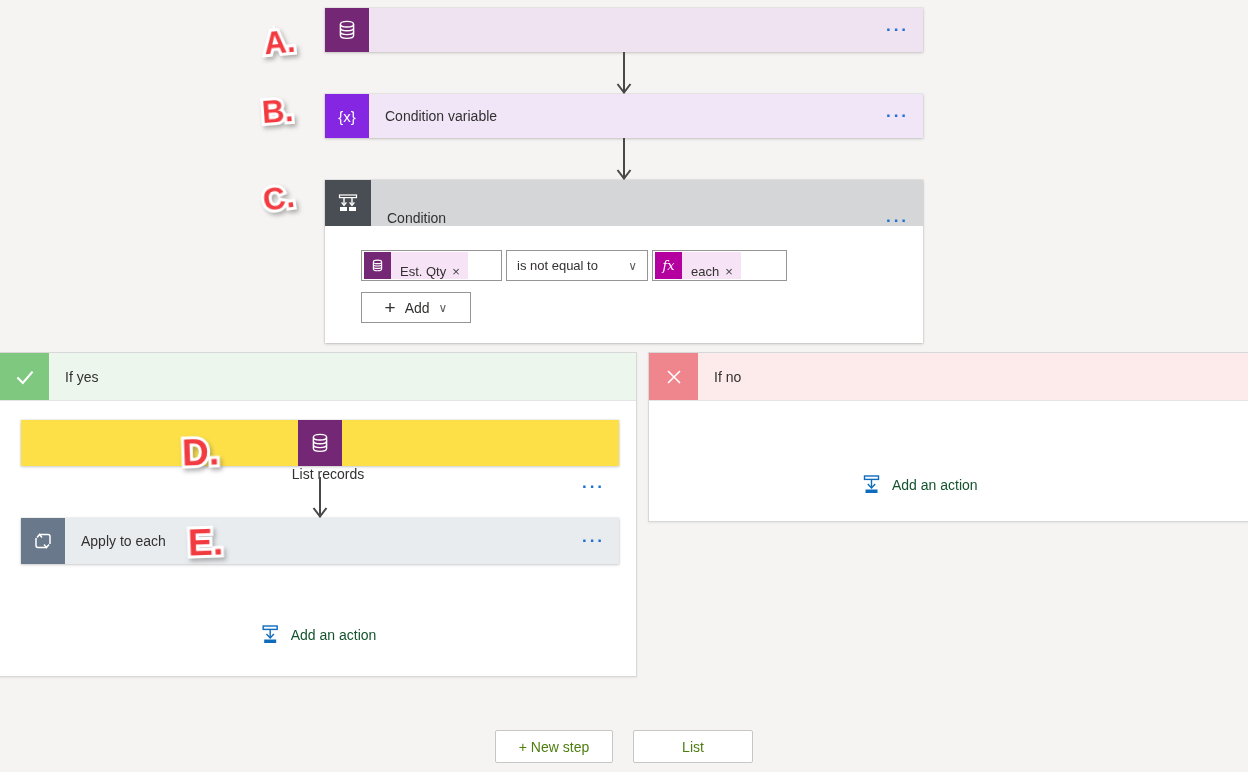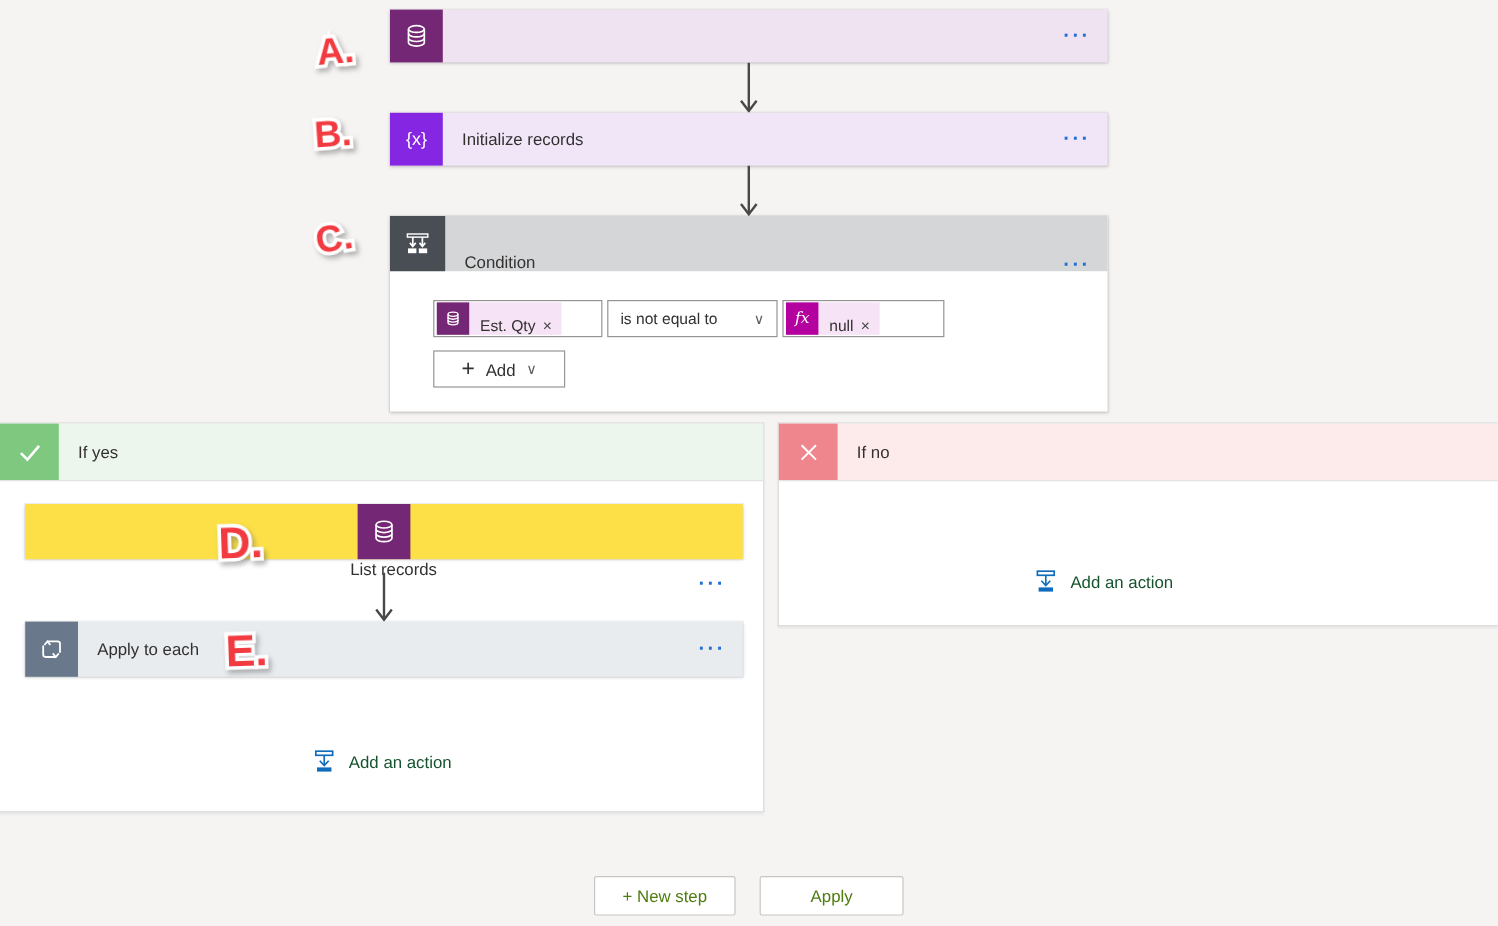--- a/index.html
+++ b/index.html
@@ -151,21 +151,21 @@
     <div class="menu-dots">···</div>
   </div>
 
   <svg class="flow-arrow" style="left:616px; top:52px;" width="16" height="42">
     <line x1="8" y1="0" x2="8" y2="39" stroke="#484848" stroke-width="2"></line>
     <path d="M1.5 32 L8 40.5 L14.5 32" fill="none" stroke="#484848" stroke-width="2"></path>
   </svg>
 
   <div class="card init-card">
     <div class="card-icon icon-variable">{x}</div>
-    <div class="card-title">Initialize records</div>
+    <div class="card-title">Condition variable</div>
     <div class="menu-dots">···</div>
   </div>
 
   <svg class="flow-arrow" style="left:616px; top:138px;" width="16" height="42">
     <line x1="8" y1="0" x2="8" y2="39" stroke="#484848" stroke-width="2"></line>
     <path d="M1.5 32 L8 40.5 L14.5 32" fill="none" stroke="#484848" stroke-width="2"></path>
   </svg>
 
   <div class="cond-card">
     <div class="cond-header">
@@ -199,21 +199,21 @@
             <span class="chip-x">×</span>
           </div>
         </div>
         <div class="op-select">
           <span>is not equal to</span>
           <span class="chev">∨</span>
         </div>
         <div class="op-box op-right">
           <div class="chip">
             <div class="chip-icon fx">fx</div>
-            <span class="chip-label">null</span>
+            <span class="chip-label">each</span>
             <span class="chip-x">×</span>
           </div>
         </div>
       </div>
       <div class="add-btn">
         <span class="add-plus">+</span>
         <span>Add</span>
         <span class="chev">∨</span>
       </div>
     </div>
@@ -286,15 +286,15 @@
         <rect x="3.5" y="1" width="14" height="3.4" fill="#fff" stroke="#0F6CBD" stroke-width="1.4"></rect>
         <line x1="10.5" y1="4.5" x2="10.5" y2="12" stroke="#0F6CBD" stroke-width="1.4"></line>
         <path d="M6.8 9 L10.5 13 L14.2 9" fill="none" stroke="#0F6CBD" stroke-width="1.4"></path>
         <rect x="4.5" y="14.5" width="12" height="3.5" fill="#0F6CBD"></rect>
       </svg>
       <span>Add an action</span>
     </div>
   </div>
 
   <div class="footer-btn new-step-btn">+ New step</div>
-  <div class="footer-btn save-btn">Apply</div>
+  <div class="footer-btn save-btn">List</div>
 
 </div>
 
 </body></html>

